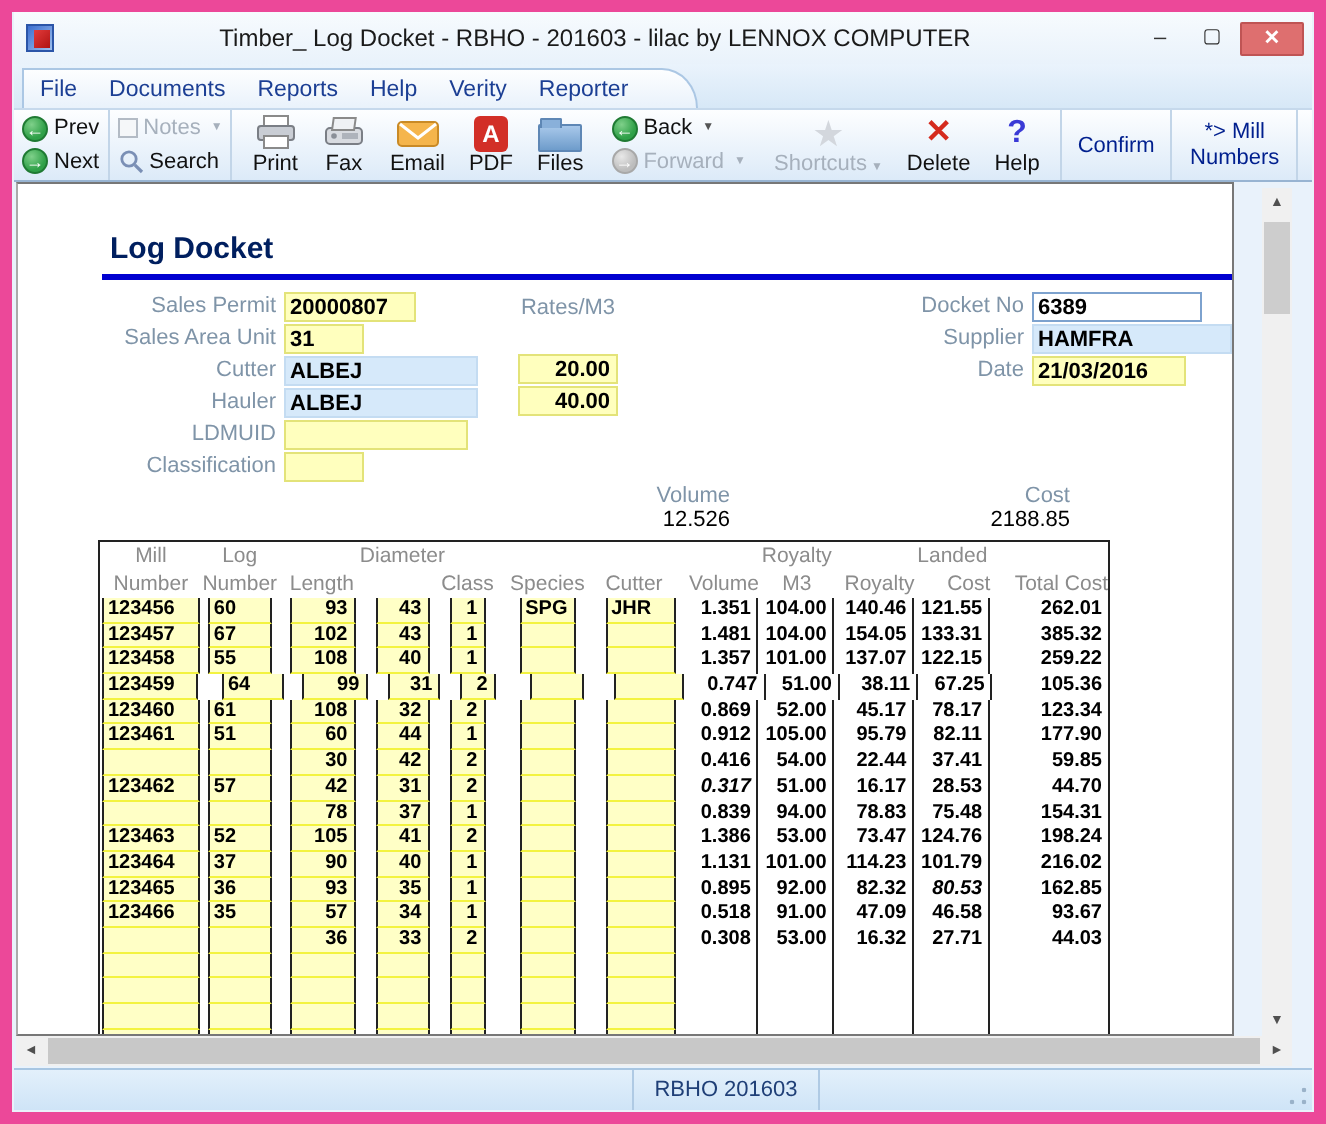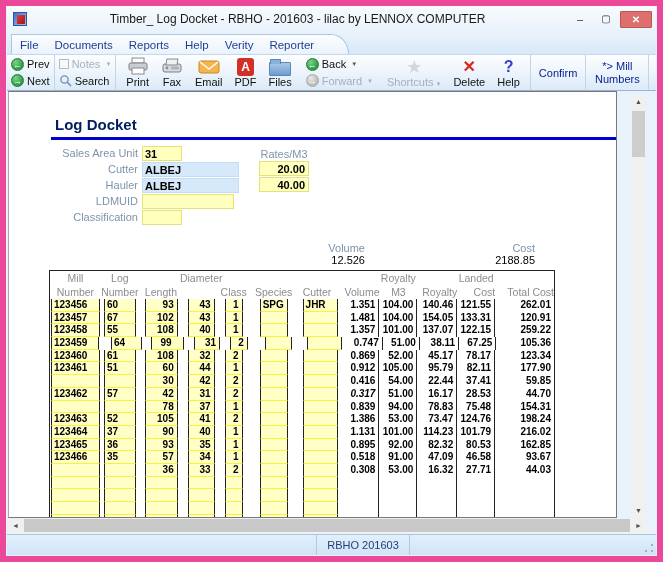--- a/index.html
+++ b/index.html
@@ -273,20 +273,24 @@
     <div class="txtbtn two">*&gt; Mill Numbers</div>
     <div class="tb-group" style="width:0;padding:0;"></div>
   </div>
 
   <div class="content">
     <div class="page-title">Log Docket</div>
     <div class="rule"></div>
 
     <div class="form-left" id="form-left">
       <div class="rates-label" style="top:3px; left:222px; position:absolute;">Rates/M3</div>
+    <div class="frow">
+          <span class="flabel">Sales Permit</span>
+          <div class="fld yellow" style="width: 66px;">20000807</div>
+        </div>
         <div class="frow">
           <span class="flabel">Sales Area Unit</span>
           <div class="fld yellow" style="width: 40px;">31</div>
         </div>
         <div class="frow">
           <span class="flabel">Cutter</span>
           <div class="fld blue" style="width: 97px;">ALBEJ</div>
           <div class="rate">20.00</div>
         </div>
         <div class="frow">
@@ -294,20 +298,34 @@
           <div class="fld blue" style="width: 97px;">ALBEJ</div>
           <div class="rate">40.00</div>
         </div>
         <div class="frow">
           <span class="flabel">LDMUID</span>
           <div class="fld yellow" style="width: 92px;"></div>
         </div>
         <div class="frow">
           <span class="flabel">Classification</span>
           <div class="fld yellow" style="width: 40px;"></div>
+        </div>
+      </div>
+    <div class="form-right" id="form-right">
+        <div class="frow">
+          <span class="flabel">Docket No</span>
+          <div class="fld white" style="width: 85px;">6389</div>
+        </div>
+        <div class="frow">
+          <span class="flabel">Supplier</span>
+          <div class="fld blue" style="width: 100px;">HAMFRA</div>
+        </div>
+        <div class="frow">
+          <span class="flabel">Date</span>
+          <div class="fld yellow" style="width: 77px;">21/03/2016</div>
         </div>
       </div>
 
     <div class="sum" style="left:280px; top:150px; width:76px;">
       <div class="lab">Volume</div>
       <div class="val">12.526</div>
     </div>
     <div class="sum" style="left:450px; top:150px; width:76px;">
       <div class="lab">Cost</div>
       <div class="val">2188.85</div>
@@ -361,40 +379,40 @@
           <div class="cell a-l ycell" style="width: 32px; margin-left: 4px;">67</div>
           <div class="cell a-r ycell" style="width: 33px; margin-left: 9px;">102</div>
           <div class="cell a-r ycell" style="width: 27px; margin-left: 10px;">43</div>
           <div class="cell a-r ycell" style="width: 18px; margin-left: 10px;">1</div>
           <div class="cell a-l ycell" style="width: 28px; margin-left: 17px;"></div>
           <div class="cell a-l ycell" style="width: 35px; margin-left: 15px;"></div>
           <div class="cell a-r ncell vsep" style="width: 42px; margin-left: 0px;">1.481</div>
           <div class="cell a-r ncell vsep" style="width: 38px; margin-left: 0px;">104.00</div>
           <div class="cell a-r ncell vsep" style="width: 40px; margin-left: 0px;">154.05</div>
           <div class="cell a-r ncell vsep" style="width: 38px; margin-left: 0px;">133.31</div>
-          <div class="cell a-r ncell" style="width: 59px; margin-left: 0px;">120.91</div>
+          <div class="cell a-r ncell" style="width: 59px; margin-left: 0px;">385.32</div>
         </div>
         <div class="trow">
           <div class="cell a-l ycell" style="width: 49px; margin-left: 1px;">123458</div>
           <div class="cell a-l ycell" style="width: 32px; margin-left: 4px;">55</div>
           <div class="cell a-r ycell" style="width: 33px; margin-left: 9px;">108</div>
           <div class="cell a-r ycell" style="width: 27px; margin-left: 10px;">40</div>
           <div class="cell a-r ycell" style="width: 18px; margin-left: 10px;">1</div>
           <div class="cell a-l ycell" style="width: 28px; margin-left: 17px;"></div>
           <div class="cell a-l ycell" style="width: 35px; margin-left: 15px;"></div>
           <div class="cell a-r ncell vsep" style="width: 42px; margin-left: 0px;">1.357</div>
           <div class="cell a-r ncell vsep" style="width: 38px; margin-left: 0px;">101.00</div>
           <div class="cell a-r ncell vsep" style="width: 40px; margin-left: 0px;">137.07</div>
           <div class="cell a-r ncell vsep" style="width: 38px; margin-left: 0px;">122.15</div>
           <div class="cell a-r ncell" style="width: 59px; margin-left: 0px;">259.22</div>
         </div>
         <div class="trow">
           <div class="cell a-l ycell" style="width: 49px; margin-left: 1px;">123459</div>
           <div class="cell a-l ycell" style="width: 32px; margin-left: 12px;">64</div>
-          <div class="cell a-r ycell" style="width: 33px; margin-left: 9px; text-align: center;">99</div>
+          <div class="cell a-r ycell" style="width: 33px; margin-left: 9px;">99</div>
           <div class="cell a-r ycell" style="width: 27px; margin-left: 10px;">31</div>
           <div class="cell a-r ycell" style="width: 18px; margin-left: 10px;">2</div>
           <div class="cell a-l ycell" style="width: 28px; margin-left: 17px;"></div>
           <div class="cell a-l ycell" style="width: 35px; margin-left: 15px;"></div>
           <div class="cell a-r ncell vsep" style="width: 42px; margin-left: 0px;">0.747</div>
           <div class="cell a-r ncell vsep" style="width: 38px; margin-left: 0px;">51.00</div>
           <div class="cell a-r ncell vsep" style="width: 40px; margin-left: 0px;">38.11</div>
           <div class="cell a-r ncell vsep" style="width: 38px; margin-left: 0px;">67.25</div>
           <div class="cell a-r ncell" style="width: 59px; margin-left: 0px;">105.36</div>
         </div>
@@ -500,21 +518,21 @@
           <div class="cell a-l ycell" style="width: 49px; margin-left: 1px;">123465</div>
           <div class="cell a-l ycell" style="width: 32px; margin-left: 4px;">36</div>
           <div class="cell a-r ycell" style="width: 33px; margin-left: 9px;">93</div>
           <div class="cell a-r ycell" style="width: 27px; margin-left: 10px;">35</div>
           <div class="cell a-r ycell" style="width: 18px; margin-left: 10px;">1</div>
           <div class="cell a-l ycell" style="width: 28px; margin-left: 17px;"></div>
           <div class="cell a-l ycell" style="width: 35px; margin-left: 15px;"></div>
           <div class="cell a-r ncell vsep" style="width: 42px; margin-left: 0px;">0.895</div>
           <div class="cell a-r ncell vsep" style="width: 38px; margin-left: 0px;">92.00</div>
           <div class="cell a-r ncell vsep" style="width: 40px; margin-left: 0px;">82.32</div>
-          <div class="cell a-r ncell vsep" style="width: 38px; margin-left: 0px;">80.53</div>
+          <div class="cell a-r ncell vsep" style="width: 38px; margin-left: 0px; font-style: italic;">80.53</div>
           <div class="cell a-r ncell" style="width: 59px; margin-left: 0px;">162.85</div>
         </div>
         <div class="trow">
           <div class="cell a-l ycell" style="width: 49px; margin-left: 1px;">123466</div>
           <div class="cell a-l ycell" style="width: 32px; margin-left: 4px;">35</div>
           <div class="cell a-r ycell" style="width: 33px; margin-left: 9px;">57</div>
           <div class="cell a-r ycell" style="width: 27px; margin-left: 10px;">34</div>
           <div class="cell a-r ycell" style="width: 18px; margin-left: 10px;">1</div>
           <div class="cell a-l ycell" style="width: 28px; margin-left: 17px;"></div>
           <div class="cell a-l ycell" style="width: 35px; margin-left: 15px;"></div>

